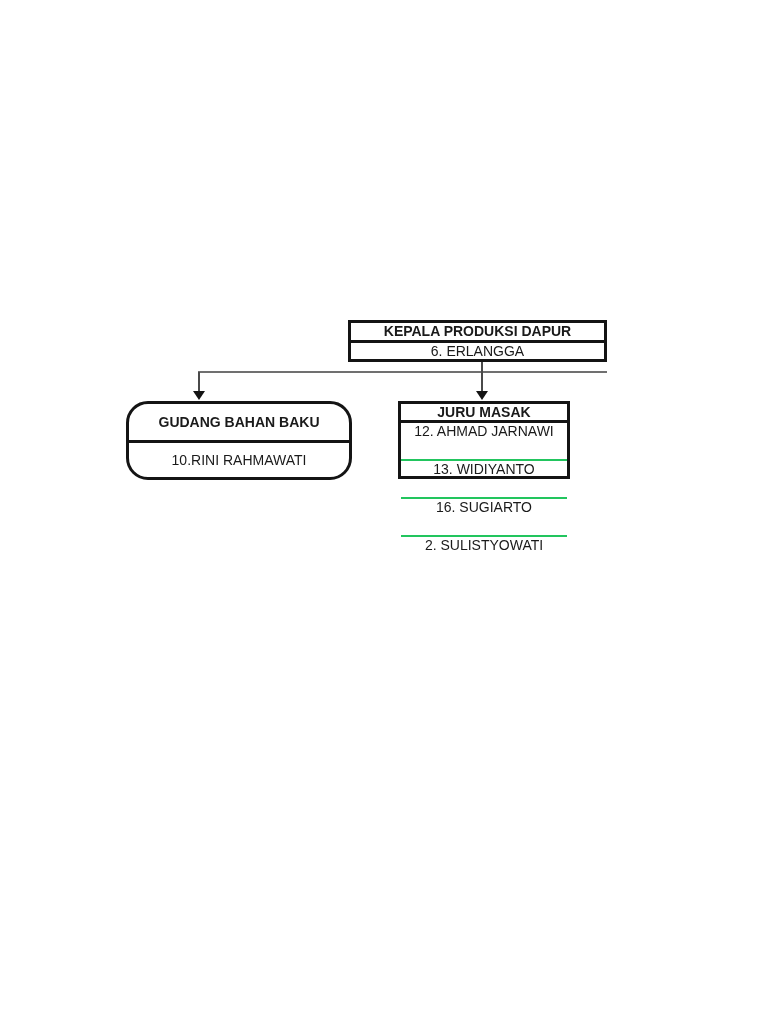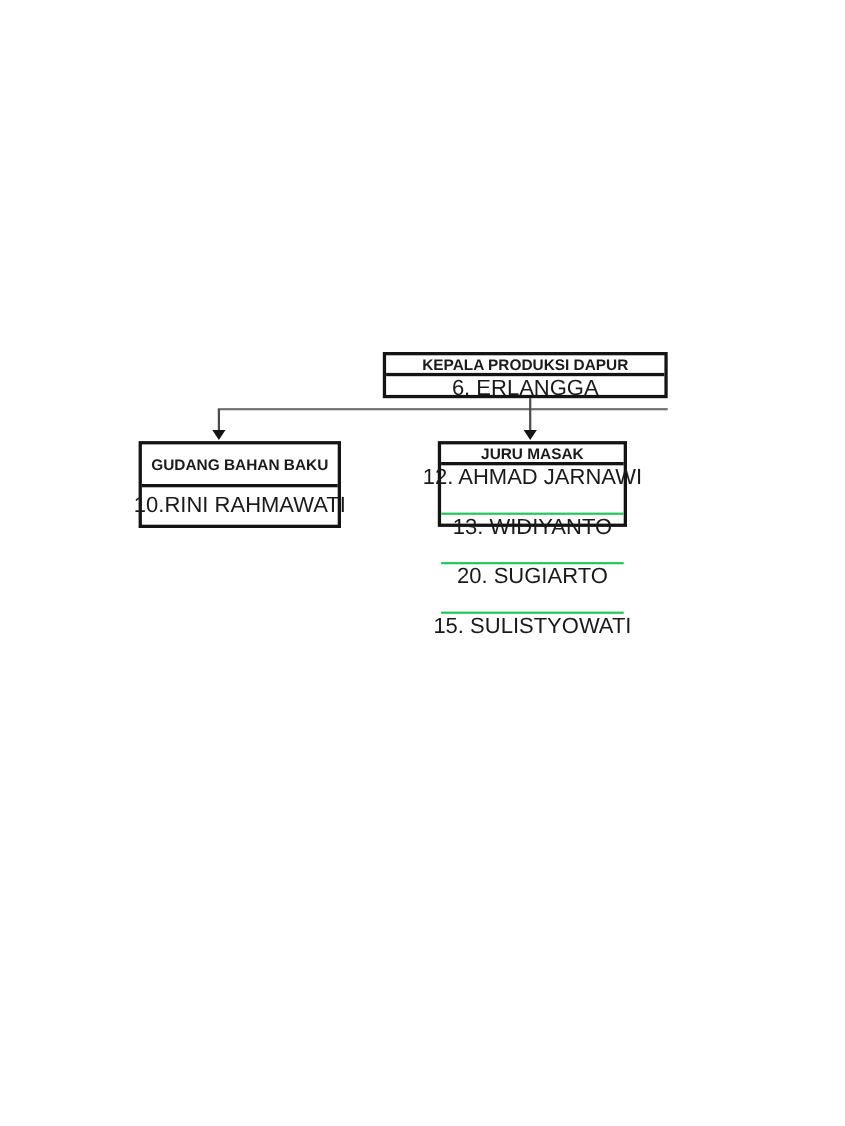--- a/index.html
+++ b/index.html
@@ -28,21 +28,21 @@
     font-weight: bold;
     font-size: 14px;
     border-bottom: 3px solid #141414;
     white-space: nowrap;
   }
   .orgbox .row {
     flex: 1;
     display: flex;
     align-items: center;
     justify-content: center;
-    font-size: 20px;
+    font-size: 14px;
     white-space: nowrap;
   }
   .orgbox .row + .row {
     border-top: 2px solid #22c55e;
     margin-top: 20px;
   }
   .hline {
     position: absolute;
     height: 2px;
     background: #707070;
@@ -72,27 +72,27 @@
   </div>
 
   <div class="hline" style="left:198px; top:371px; width:409px;"></div>
 
   <div class="vline" style="left:481px; top:362px; height:30px;"></div>
   <div class="arrowhead" style="left:476px; top:391px;"></div>
 
   <div class="vline" style="left:198px; top:372px; height:20px;"></div>
   <div class="arrowhead" style="left:193px; top:391px;"></div>
 
-  <div class="orgbox" style="left:126px; top:401px; width:184px; height:79px;">
+  <div class="orgbox" style="left:126px; top:401px; width:226px; height:79px;border-radius:22px;">
     <div class="title">GUDANG BAHAN BAKU</div>
     <div class="row">10.RINI RAHMAWATI</div>
   </div>
 
   <div class="orgbox" style="left:398px; top:401px; width:172px; height:78px;">
     <div class="title">JURU MASAK</div>
     <div class="row">12. AHMAD JARNAWI</div>
     <div class="row">13. WIDIYANTO</div>
-    <div class="row">20. SUGIARTO</div>
-    <div class="row">15. SULISTYOWATI</div>
+    <div class="row">16. SUGIARTO</div>
+    <div class="row">2. SULISTYOWATI</div>
   </div>
 
 
 </div>
 
 </body></html>

